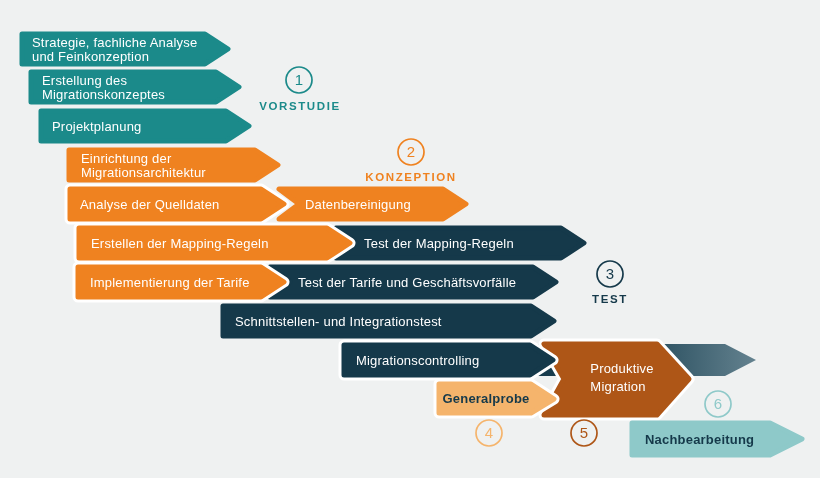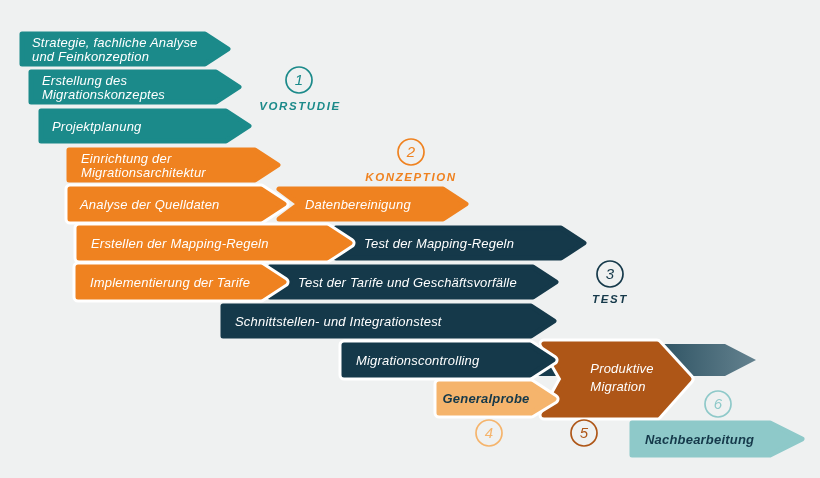--- a/index.html
+++ b/index.html
@@ -2,21 +2,20 @@
 <html><head>
 <meta charset="utf-8">
 <style>
   html, body { margin: 0; padding: 0; }
   body { font-family: "Liberation Sans", sans-serif; }
   .stage {
     width: 820px; height: 478px;
     background: #eff1f1;
     position: relative;
     overflow: hidden;
-    font-style: italic;
   }
   svg text {
     font-family: "Liberation Sans", sans-serif;
     letter-spacing: 0.2px;
   }
   .arrow-label { font-size: 13px; font-weight: 500; }
   .arrow-label-dark { font-size: 13px; font-weight: 700; }
   .phase-num { font-size: 15px; font-weight: 400; }
   .phase-label { font-size: 11.5px; font-weight: 600; letter-spacing: 1.6px; }
 </style>

